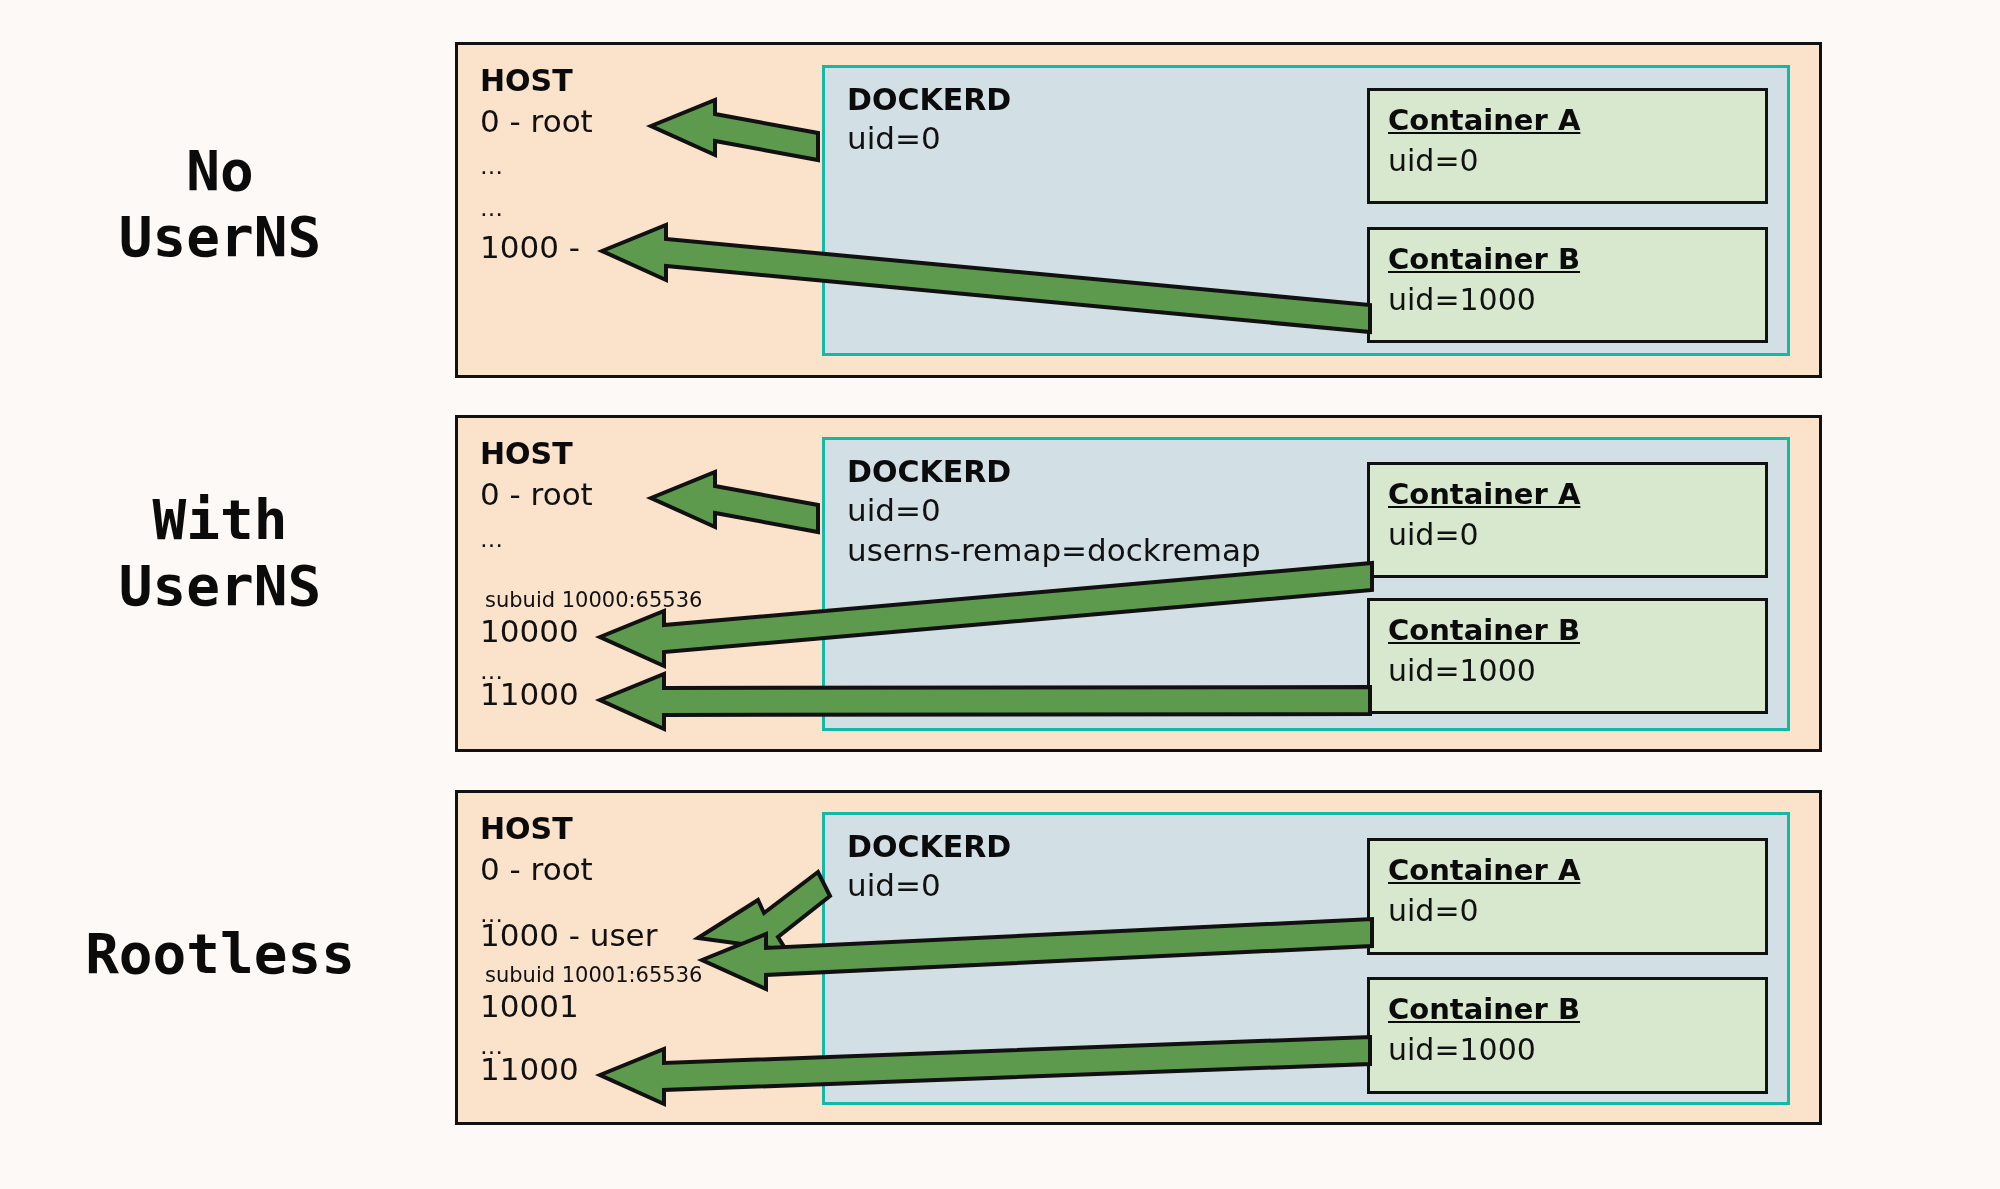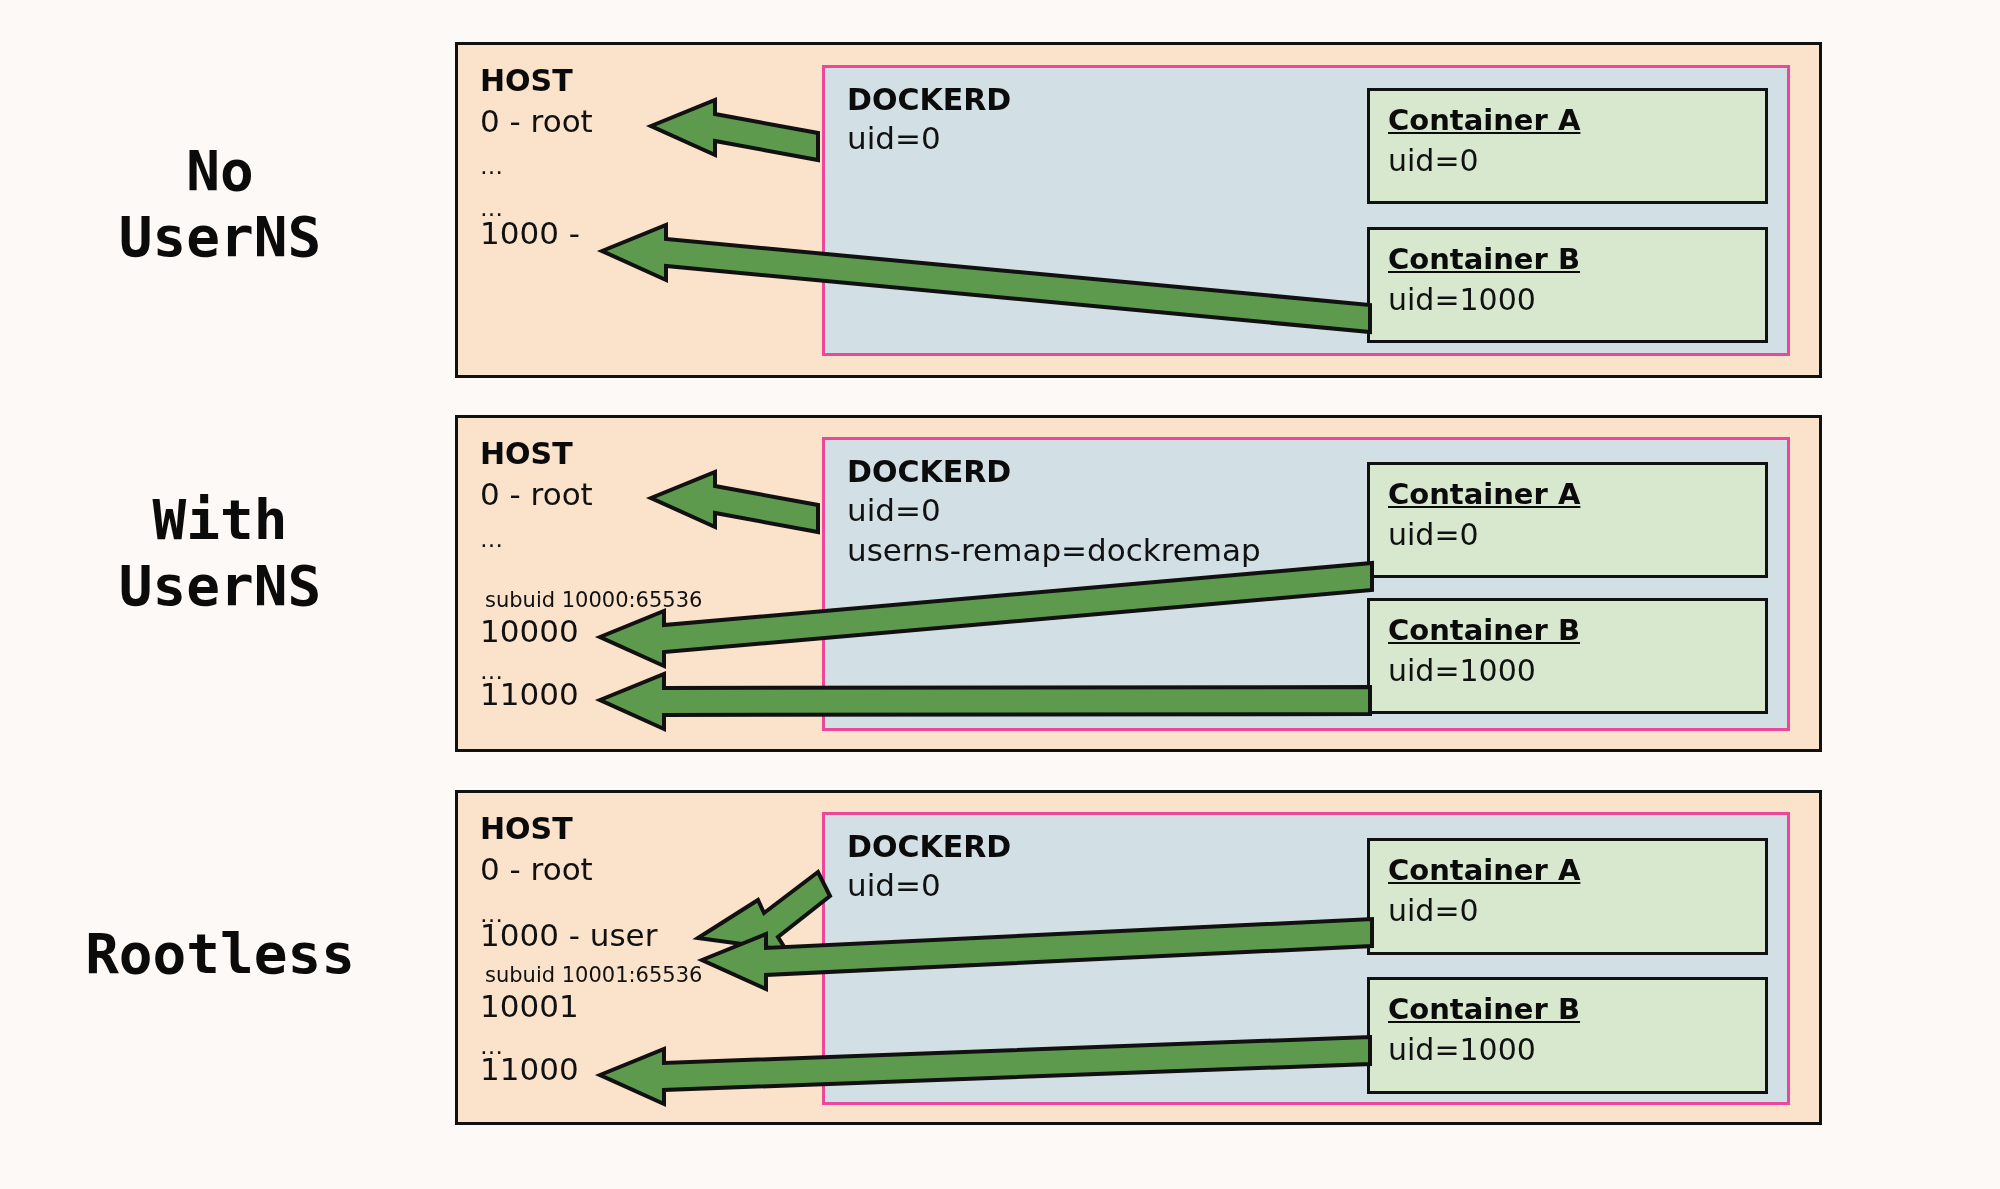--- a/index.html
+++ b/index.html
@@ -66,21 +66,21 @@
     left: 27px;
   }
   .host-line.ellipsis {
     font-size: 23px;
   }
 
   
   .dockerd-panel {
     position: absolute;
     background: #d2dfe5;
-    border: 3px solid #ec4899;
+    border: 3px solid #14b8a6;
     box-sizing: border-box;
     padding-left: 48px;
   }
   #dockerd-panel-0 { left: 822px; top: 65px;  width: 968px; height: 291px; }
   #dockerd-panel-1 { left: 822px; top: 437px; width: 968px; height: 294px; }
   #dockerd-panel-2 { left: 822px; top: 812px; width: 968px; height: 293px; }
 
   .dockerd-title {
     position: absolute;
     left: 22px;
@@ -140,21 +140,21 @@
 UserNS</div>
 <div class="row-label" id="label-row-1">With
 UserNS</div>
 <div class="row-label" id="label-row-2">Rootless</div>
 
 <div class="host-panel" id="host-panel-0">
   <div class="host-title" style="top:18px;">HOST</div>
   <div class="host-line" style="top:58px;">0 - root</div>
   <div class="host-line ellipsis" style="top:108px;">…</div>
   <div class="host-line ellipsis" style="top:150px;">…</div>
-  <div class="host-line" style="top:170px;">1000 -</div>
+  <div class="host-line" style="top:184px;">1000 -</div>
 </div>
 
 <div class="dockerd-panel" id="dockerd-panel-0">
   <div class="dockerd-title">DOCKERD</div>
   <div class="dockerd-line" style="top:52px;">uid=0</div>
 </div>
 
 <div class="container-box" style="top:88px; height:116px;">
   <div class="container-title">Container A</div>
   <div class="container-uid">uid=0</div>

